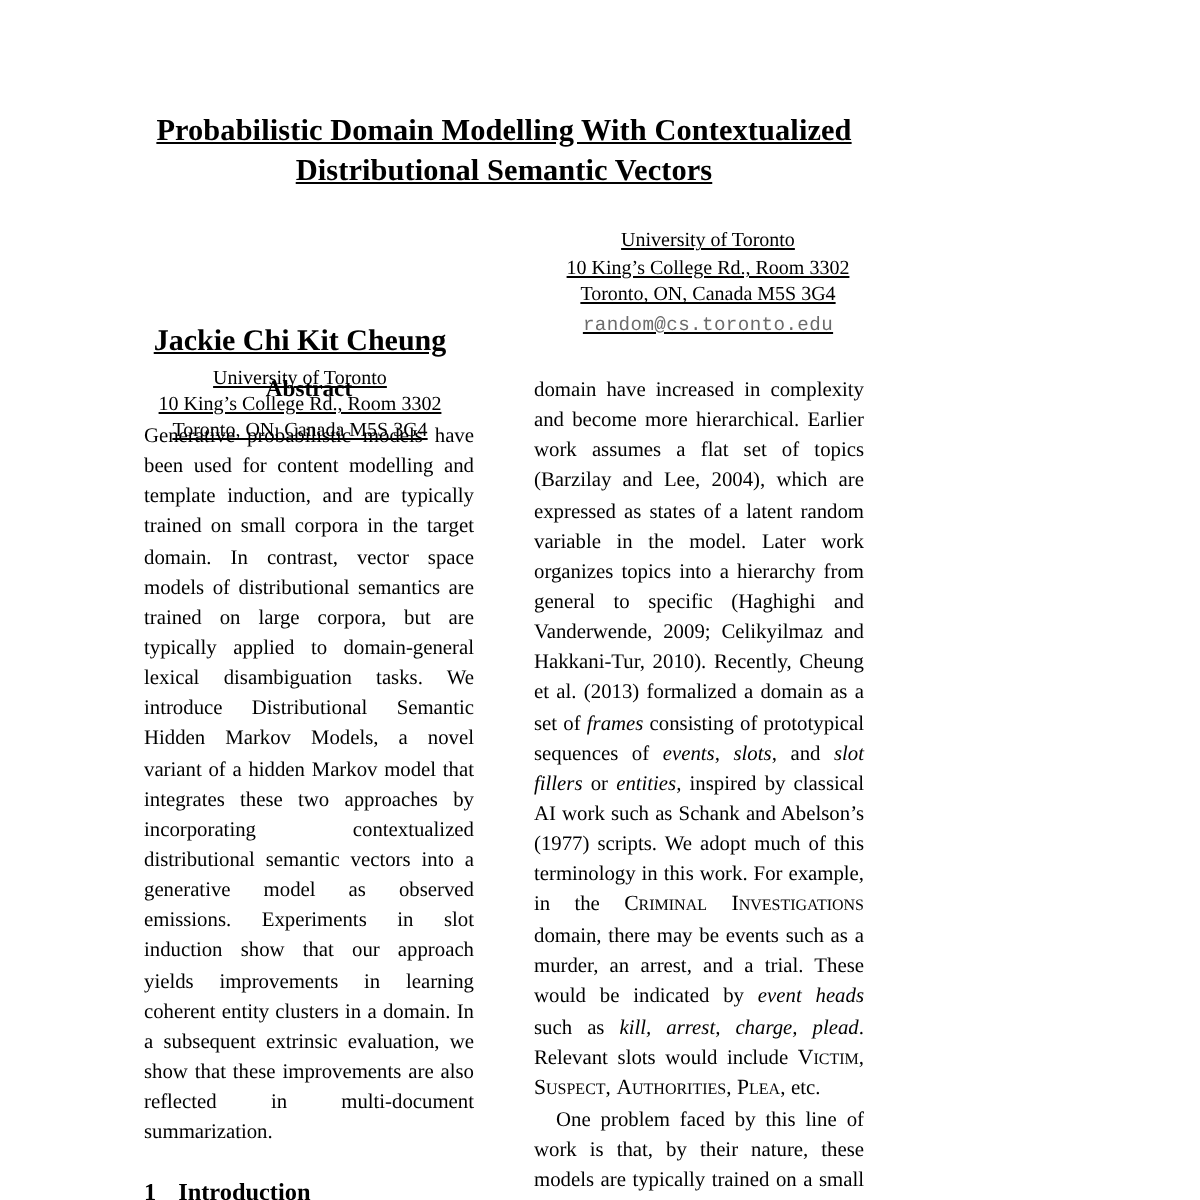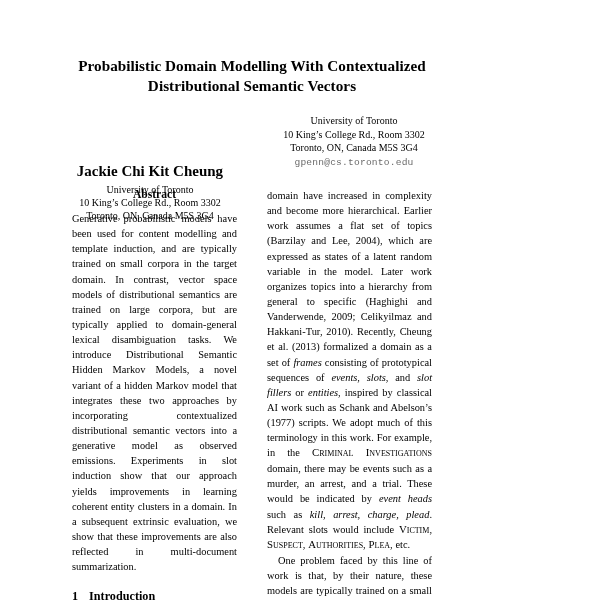--- a/index.html
+++ b/index.html
@@ -15,20 +15,21 @@
     color: #000000;
     -webkit-font-smoothing: antialiased;
   }
   .page {
     position: relative;
     width: 504px;
     height: 600px;
     background: #ffffff;
     box-sizing: border-box;
     padding: 0;
+    text-decoration: underline;
   }
 
   
   .title-block {
     padding: 56px 74px 0 74px;
   }
   .paper-title {
     font-size: 15.2px;
     font-weight: bold;
     line-height: 1.33;
@@ -138,21 +139,21 @@
     <div class="author">
       <span class="author-name">Jackie Chi Kit Cheung</span>
       <span class="author-line">University of Toronto</span>
       <span class="author-line">10 King’s College Rd., Room 3302</span>
       <span class="author-line">Toronto, ON, Canada  M5S 3G4</span>
     </div>
     <div class="author">
       <span class="author-line">University of Toronto</span>
       <span class="author-line">10 King’s College Rd., Room 3302</span>
       <span class="author-line">Toronto, ON, Canada  M5S 3G4</span>
-      <span class="author-email">gpenn@cs.toronto.edu</span>
+      <span class="author-email">random@cs.toronto.edu</span>
     </div>
   </div>
 
   <div class="columns">
 
     <div class="col">
       <div class="abstract-heading">Abstract</div>
       <p class="body-text abstract-text">Generative probabilistic models have been used for content modelling and template induction, and are typically trained on small corpora in the target domain. In contrast, vector space models of distributional semantics are trained on large corpora, but are typically applied to domain-general lexical disambiguation tasks. We introduce Distributional Semantic Hidden Markov Models, a novel variant of a hidden Markov model that integrates these two approaches by incorporating contextualized distributional semantic vectors into a generative model as observed emissions. Experiments in slot induction show that our approach yields improvements in learning coherent entity clusters in a domain. In a subsequent extrinsic evaluation, we show that these improvements are also reflected in multi-document summarization.</p>
 
       <div class="section-heading">

